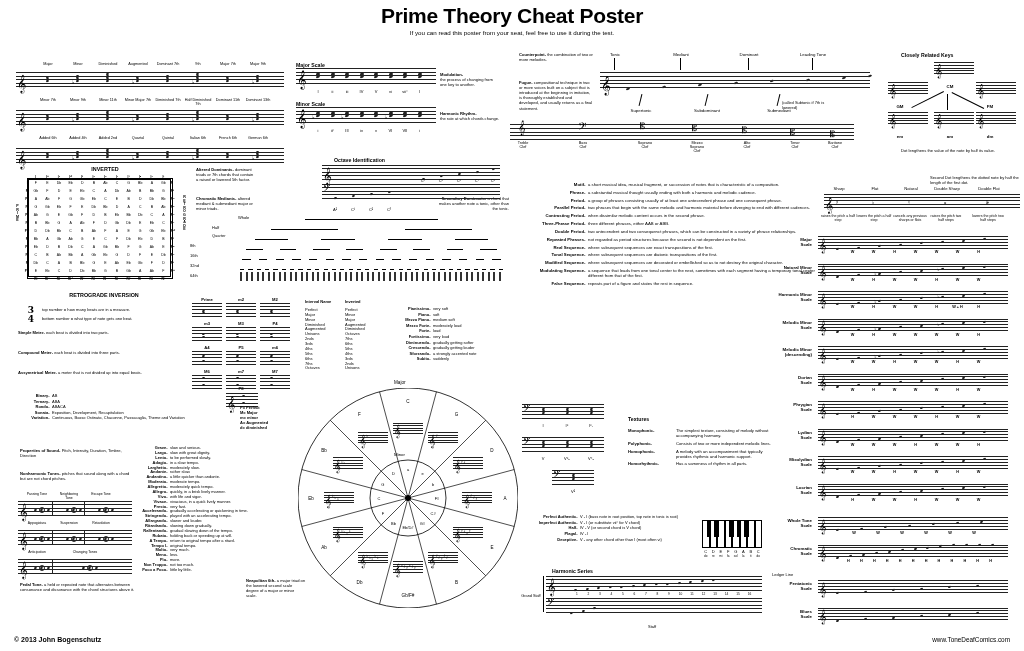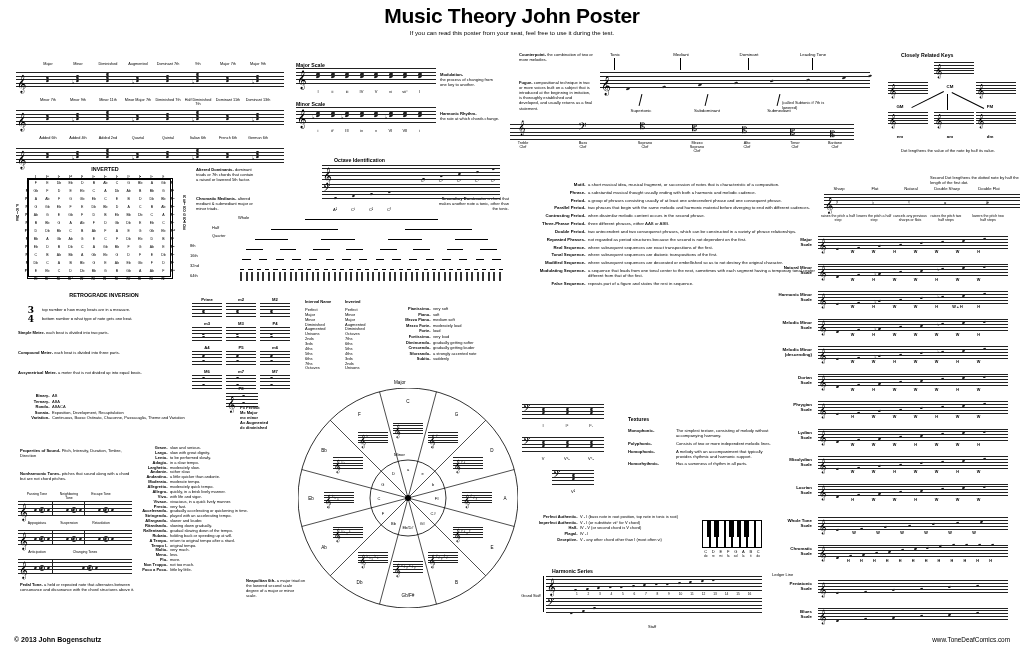--- a/index.html
+++ b/index.html
@@ -92,21 +92,21 @@
   .bold { font-weight:bold; }
   .hline { position:absolute; background:#000; height:0.6px; }
 
   .tsig { position:absolute; font-family:"DejaVu Serif", serif; font-weight:bold; font-size:9px; line-height:0.95; text-align:center; }
 </style>
 </head>
 <body>
 
 <div class="poster">
 
-  <div class="title">Music Theory John Poster</div>
+  <div class="title">Prime Theory Cheat Poster</div>
   <div class="subtitle">If you can read this poster from your seat, feel free to use it during the test.</div>
 
   <div id="chord-area">
       <div class="staff" style="position:absolute;left:16px;top:72px;width:268px;height:14.4px;">
         <div class="ln" style="top:0px;"></div>
         <div class="ln" style="top:3.6px;"></div>
         <div class="ln" style="top:7.2px;"></div>
         <div class="ln" style="top:10.8px;"></div>
         <div class="ln" style="top:14.4px;"></div>
         <div class="clefG" style="left:1px;top:11.879999999999999px;font-size:15.840000000000002px;">𝄞</div>

